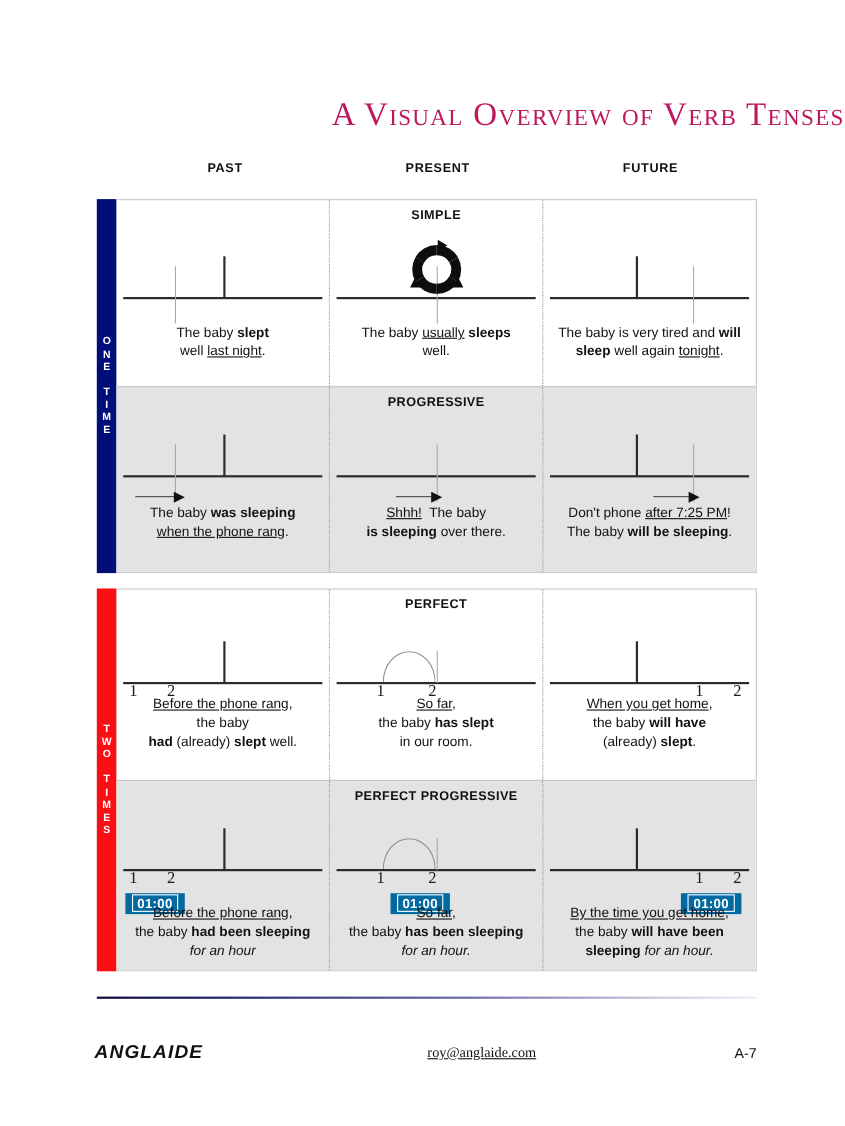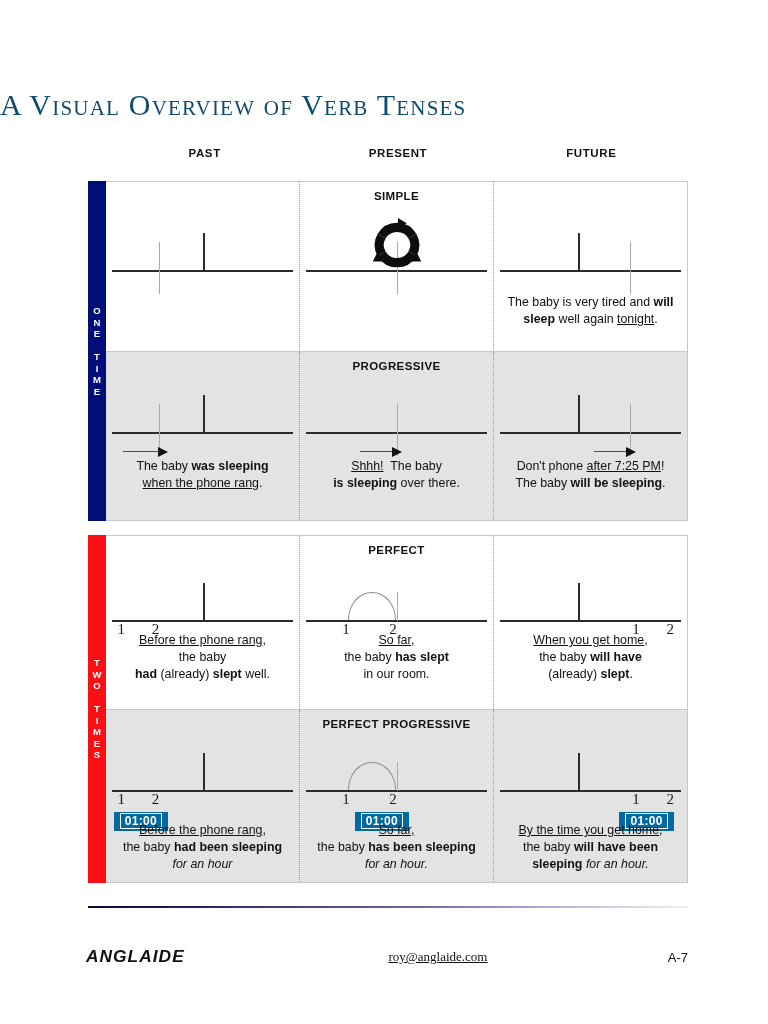--- a/index.html
+++ b/index.html
@@ -14,26 +14,26 @@
     font-family: "Liberation Sans", sans-serif;
     color: #1a1a1a;
     overflow: hidden;
   }
 
   
   .page-title {
     position: absolute;
     left: 0; right: 0;
     top: 88px;
-    text-align: left;
+    text-align: right;
     font-family: "Liberation Serif", serif;
     font-size: 30px;
     font-variant: small-caps;
     letter-spacing: 1.2px;
-    color: #0c4a6e;
+    color: #be185d;
     font-weight: 400;
   }
 
   
   .col-headers {
     position: absolute;
     left: 108px;
     top: 147px;
     width: 580px;
     display: flex;
@@ -307,20 +307,21 @@
   <div class="rows">
 
     <div class="trow">
 
       <div class="cell">
         <div class="tl simple">
           <div class="axis"></div>
           <div class="tick-now" style="left:26%"></div>
           <div class="tick-black" style="left:50%"></div>
         </div>
+        <div class="caption c-simple">The baby <b>slept</b><br>well <u>last night</u>.</div>
       </div>
 
       <div class="cell sep">
         <div class="aspect-title">SIMPLE</div>
         <div class="tl simple">
           <div class="axis"></div>
           <div class="tick-now" style="left:50%"></div>
           <div class="cycle-icon">
             <svg viewBox="0 0 64 64" width="62" height="62">
               <g fill="#0d0d0d">
@@ -330,20 +331,21 @@
                 <path d="M32 55 a23 23 0 0 1 -19.9 -11.5 l8.1-4.7 A13.6 13.6 0 0 0 32 45.4 z"></path>
                 <path d="M12.1 43.5 a23 23 0 0 1 0 -23 l8.1 4.7 a13.6 13.6 0 0 0 0 13.6 z"></path>
                 <path d="M12.1 20.5 A23 23 0 0 1 32 9 l0 9.6 a13.6 13.6 0 0 0 -11.8 6.8 z"></path>
                 <polygon points="33,4 33,15 42,9.5"></polygon>
                 <polygon points="17,49 12,39 7,49"></polygon>
                 <polygon points="47,49 57,49 52,39"></polygon>
               </g>
             </svg>
           </div>
         </div>
+        <div class="caption c-simple">The baby <u>usually</u> <b>sleeps</b><br>well.</div>
       </div>
 
       <div class="cell sep">
         <div class="tl simple">
           <div class="axis"></div>
           <div class="tick-black" style="left:43%"></div>
           <div class="tick-now" style="left:72%"></div>
         </div>
         <div class="caption c-simple">The baby is very tired and <b>will</b><br><b>sleep</b> well again <u>tonight</u>.</div>
       </div>

